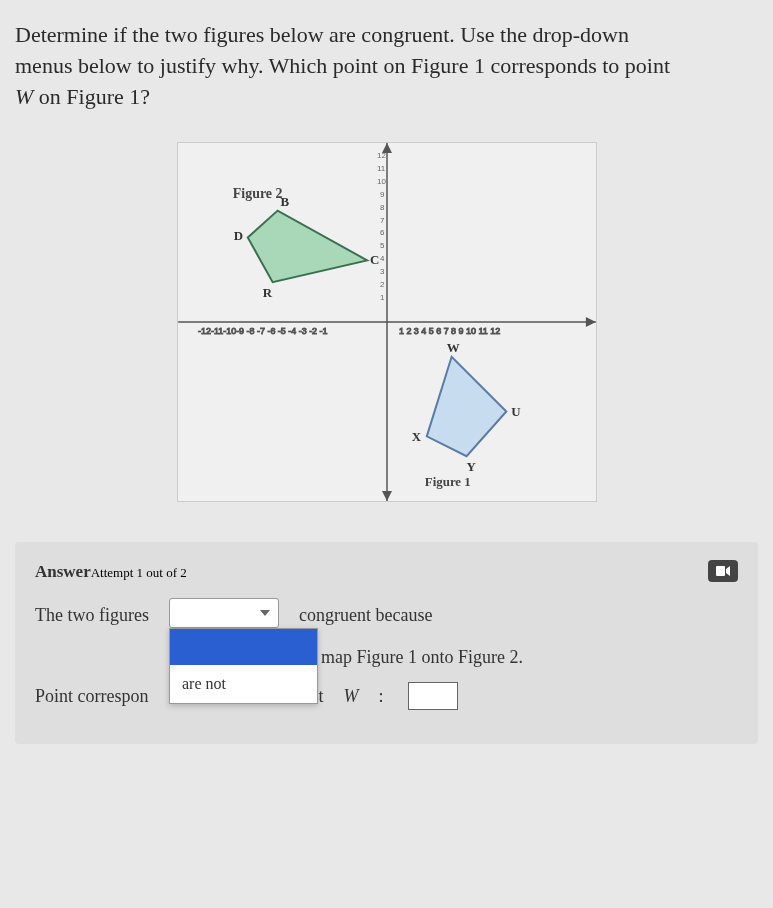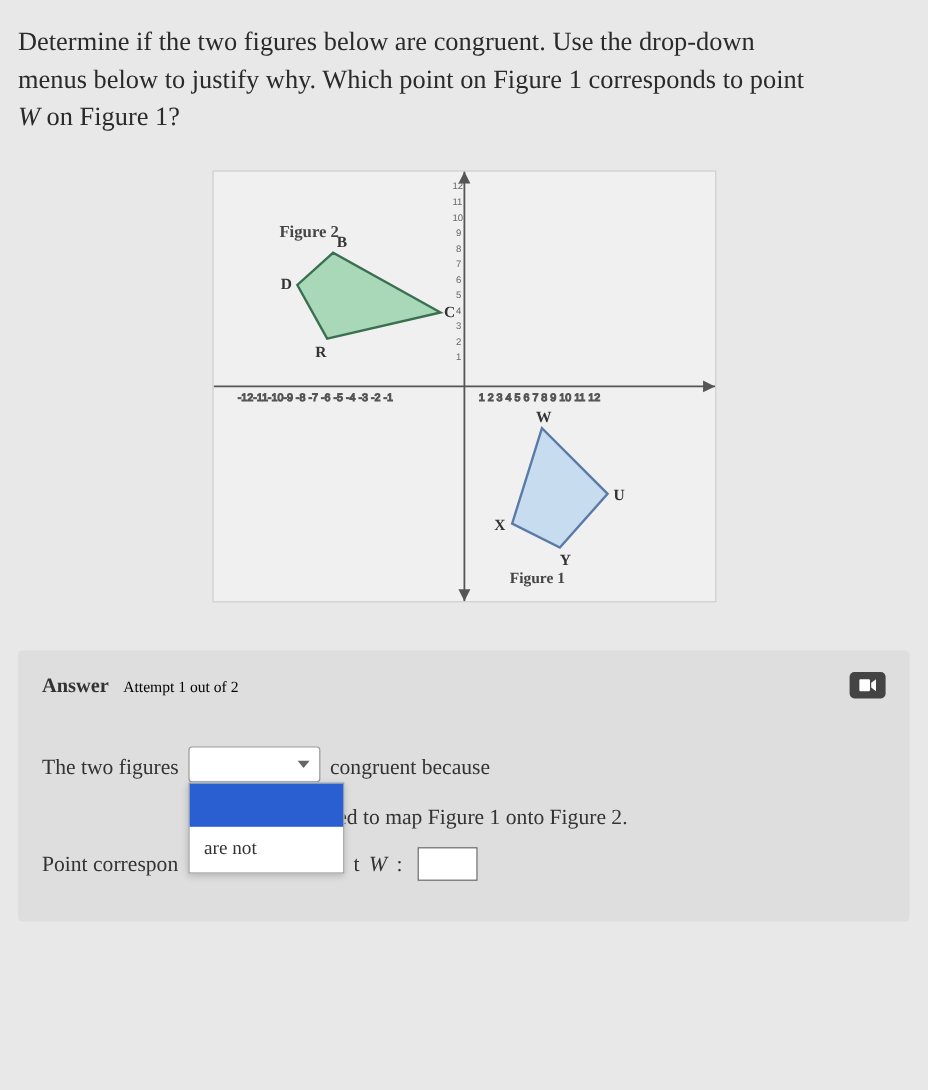--- a/index.html
+++ b/index.html
@@ -31,22 +31,21 @@
     .answer-section {
       background: #dedede;
       padding: 20px;
       border-radius: 4px;
       margin-top: 30px;
       position: relative;
     }
     .answer-header {
       display: flex;
       align-items: baseline;
-      gap: 12px;
-      margin-bottom: 40px;
+      margin-bottom: 16px;
     }
     .answer-label {
       font-weight: bold;
       font-size: 17px;
       color: #333;
     }
     .attempt-info {
       font-size: 13px;
       color: #000000;
     }
@@ -63,21 +62,21 @@
       justify-content: center;
       cursor: pointer;
     }
     .video-btn svg { fill: #fff; }
     .sentence-row {
       font-size: 18px;
       color: #333;
       margin-bottom: 14px;
       display: flex;
       align-items: center;
-      gap: 8px;
+      gap: 20px;
       position: relative;
     }
     .dropdown-wrap { position: relative; display: inline-block; }
     .dropdown-btn {
       min-width: 110px;
       height: 30px;
       background: #fff;
       border: 1px solid #999;
       border-radius: 3px;
       padding: 0 26px 0 10px;
@@ -94,21 +93,21 @@
       top: 50%;
       transform: translateY(-50%);
       border-left: 5px solid transparent;
       border-right: 5px solid transparent;
       border-top: 6px solid #666;
     }
     .dropdown-menu {
       position: absolute;
       top: 30px;
       left: 0;
-      width: 130px;
+      width: 149px;
       background: #fff;
       border: 1px solid #999;
       z-index: 10;
       box-shadow: 0 2px 6px rgba(0,0,0,.2);
     }
     .dropdown-option {
       padding: 10px 12px;
       font-size: 16px;
       cursor: pointer;
       color: #333;

